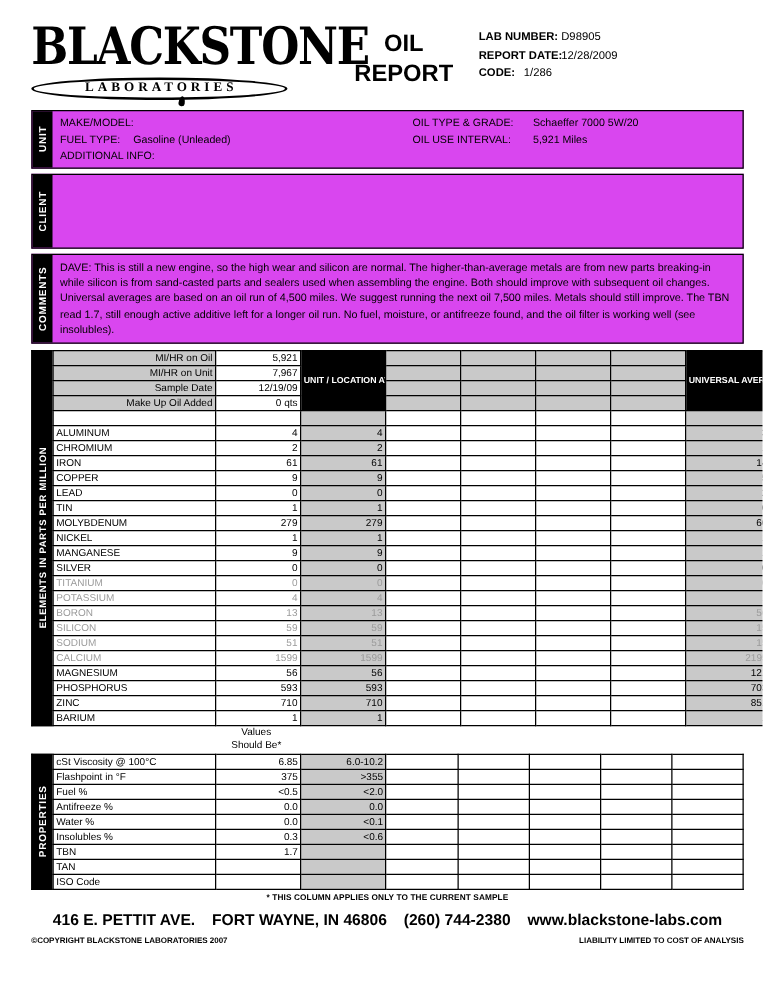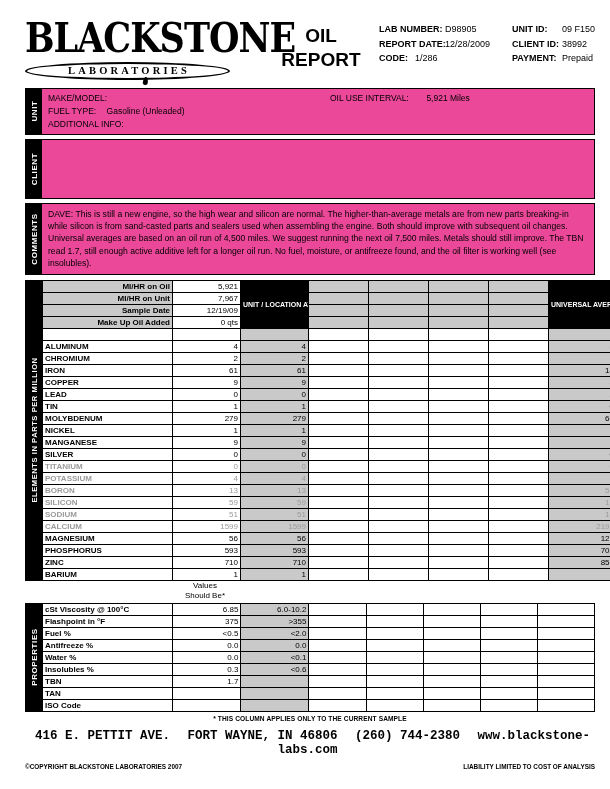--- a/index.html
+++ b/index.html
@@ -90,21 +90,21 @@
   .meta-k { font-weight: 700; display: inline-block; }
   .meta-v { display: inline-block; }
   .c1 .meta-k { width: 66px; }
   .c2 .meta-k { width: 50px; }
 
   
   .sect {
     display: flex;
     border: 1px solid #000;
     margin-top: 4px;
-    background: #ec4899;
+    background: #d946ef;
   }
   .vtab {
     width: 16px;
     background: #000;
     color: #fff;
     position: relative;
     flex: 0 0 16px;
   }
   .vtab span {
     position: absolute;
@@ -143,21 +143,21 @@
     font-size: 8px;
   }
   table.rep td {
     border: 1px solid #000;
     height: 11px;
     padding: 0 2px;
     line-height: 11px;
     overflow: hidden;
     white-space: nowrap;
   }
-  td.lbl { text-align: left; font-weight: 700; }
+  td.lbl { text-align: left; font-weight: 400; }
   td.num { text-align: right; }
   td.gray { background: #c9c9c9; text-align: right; }
   td.blank { background: #fff; }
   .faint { color: #9b9b9b; }
 
   td.hdr-black {
     background: #000;
     color: #fff;
     font-weight: 700;
     font-size: 7px;
@@ -195,21 +195,21 @@
     font-size: 6.6px;
     font-weight: 700;
     margin-top: 3px;
     letter-spacing: 0.1px;
   }
   .addr {
     text-align: center;
     font-weight: 700;
     font-size: 12.5px;
     margin-top: 7px;
-    font-family: Liberation Mono, monospace;
+    font-family: Liberation Sans, sans-serif;
   }
   .addr span { margin: 0 5px; }
   .copyline {
     display: flex;
     justify-content: space-between;
     font-size: 6.4px;
     font-weight: 700;
     margin-top: 6px;
   }
 </style>
@@ -235,31 +235,20 @@
         <div class="meta-row">
           <span class="meta-k">LAB NUMBER:</span><span class="meta-v">D98905</span>
         </div>
         <div class="meta-row">
           <span class="meta-k">REPORT DATE:</span><span class="meta-v">12/28/2009</span>
         </div>
         <div class="meta-row">
           <span class="meta-k" style="width:36px">CODE:</span><span class="meta-v">1/286</span>
         </div>
       </div>
-      <div class="meta-col c2">
-        <div class="meta-row">
-          <span class="meta-k">UNIT ID:</span><span class="meta-v">09 F150</span>
-        </div>
-        <div class="meta-row">
-          <span class="meta-k">CLIENT ID:</span><span class="meta-v">38992</span>
-        </div>
-        <div class="meta-row">
-          <span class="meta-k">PAYMENT:</span><span class="meta-v">Prepaid</span>
-        </div>
-      </div>
     </div>
   </div>
 
   <div class="sect">
     <div class="vtab">
         <span>UNIT</span>
       </div>
     <div class="sect-body">
       <div class="unit-grid">
         <div class="unit-col-l">
@@ -271,20 +260,24 @@
             <span class="fld-k">FUEL TYPE:</span>
             <span class="fld-v" style="margin-left:8px">Gasoline (Unleaded)</span>
           </div>
           <div>
             <span class="fld-k">ADDITIONAL INFO:</span>
             <span class="fld-v"></span>
           </div>
         </div>
         <div class="unit-col-r">
           <div>
+            <span class="fld-k">OIL TYPE &amp; GRADE:</span>
+            <span class="fld-v">Schaeffer 7000 5W/20</span>
+          </div>
+          <div>
             <span class="fld-k">OIL USE INTERVAL:</span>
             <span class="fld-v">5,921 Miles</span>
           </div>
         </div>
       </div>
     </div>
   </div>
 
   <div class="sect">
     <div class="vtab">

